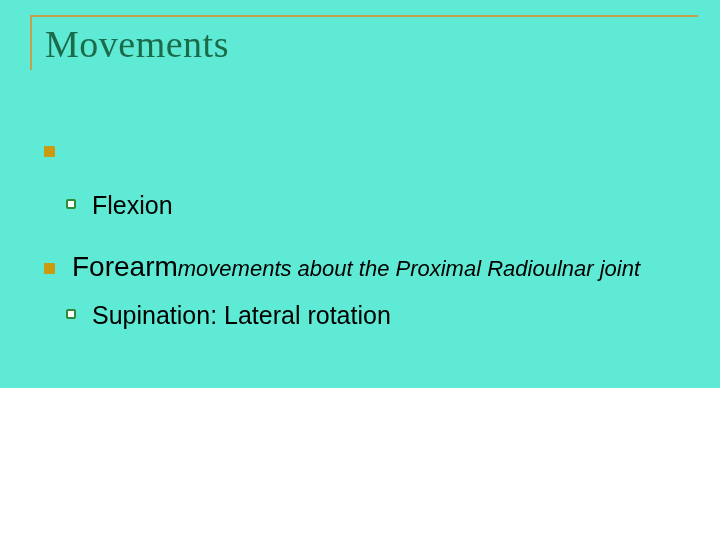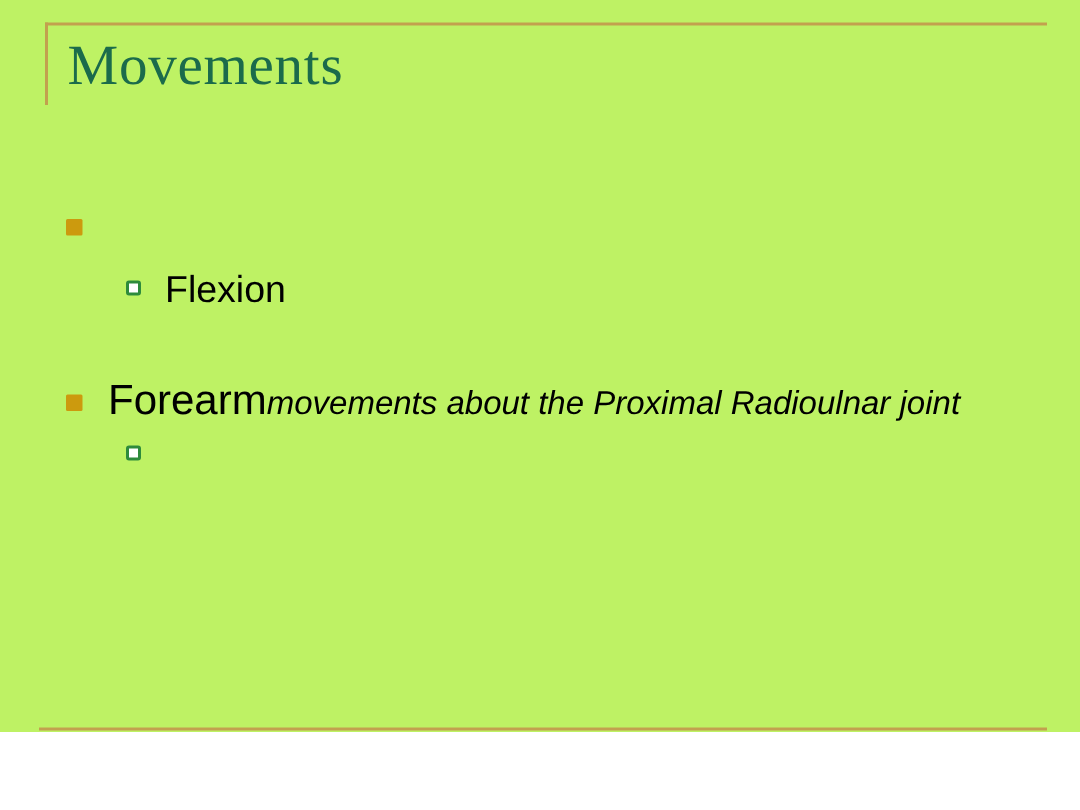--- a/index.html
+++ b/index.html
@@ -1,19 +1,19 @@
 <!DOCTYPE html>
 <html><head>
 <meta charset="utf-8">
 <style>
   html,body{margin:0;padding:0;background:#ffffff;}
   #slide{
     position:relative;
-    width:720px;height:488px;
-    background:#bef264;
+    width:720px;height:388px;
+    background:#5eead4;
     overflow:hidden;
     font-family:"Liberation Sans", sans-serif;
     color:#000;
   }
   
   .rule{position:absolute;background:#c2a14e;}
   #rule-top{left:30px;top:15px;width:668px;height:2px;}
   #rule-left{left:30px;top:15px;width:2px;height:55px;}
   #rule-bottom{left:26px;top:485px;width:672px;height:2px;}
   #rule-bottom2{left:26px;top:491px;width:672px;height:1px;background:#e3d8ab;}
@@ -22,21 +22,21 @@
     position:absolute;left:45px;top:24px;
     font-family:"Liberation Serif", serif;
     font-size:38px;line-height:1.1;
     letter-spacing:0.5px;
     color:#1b6b4b;
     white-space:nowrap;
   }
   
   .row{position:absolute;white-space:nowrap;line-height:1.15;}
   .l1{left:44px;padding-left:28px;font-size:28px;}
-  .l2{left:84px;padding-left:26px;font-size:25px;}
+  .l2{left:66px;padding-left:26px;font-size:25px;margin-top:12px;}
   .bullet1{
     position:absolute;left:0;top:12px;
     width:11px;height:11px;border-radius:1px;
     background:#cc9a0e;
   }
   .bullet2{
     position:absolute;left:0;top:8px;
     width:10px;height:10px;border-radius:2px;
     border:2px solid #2e8b3c;background:#ffffff;
     box-sizing:border-box;
@@ -72,19 +72,20 @@
   </div>
 
 
   <div class="row l1" id="row-3">
     <span class="bullet1"></span>
     <span>Forearm</span><span class="italic-suffix">movements about the Proximal Radioulnar joint</span>
   </div>
 
   <div class="row l2" id="row-4">
     <span class="bullet2"></span>
+    <span>Supination: Lateral rotation</span>
   </div>
 
 
   <div class="rule" id="rule-bottom"></div>
   <div class="rule" id="rule-bottom2"></div>
 
 </div>
 
 </body></html>

